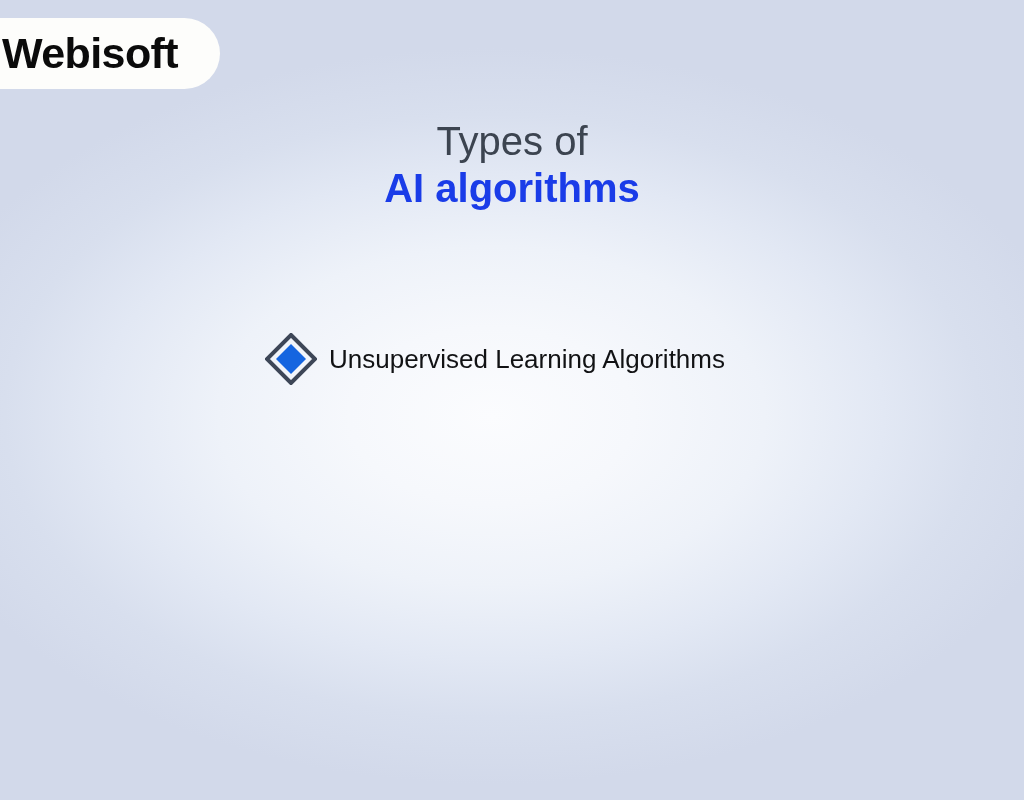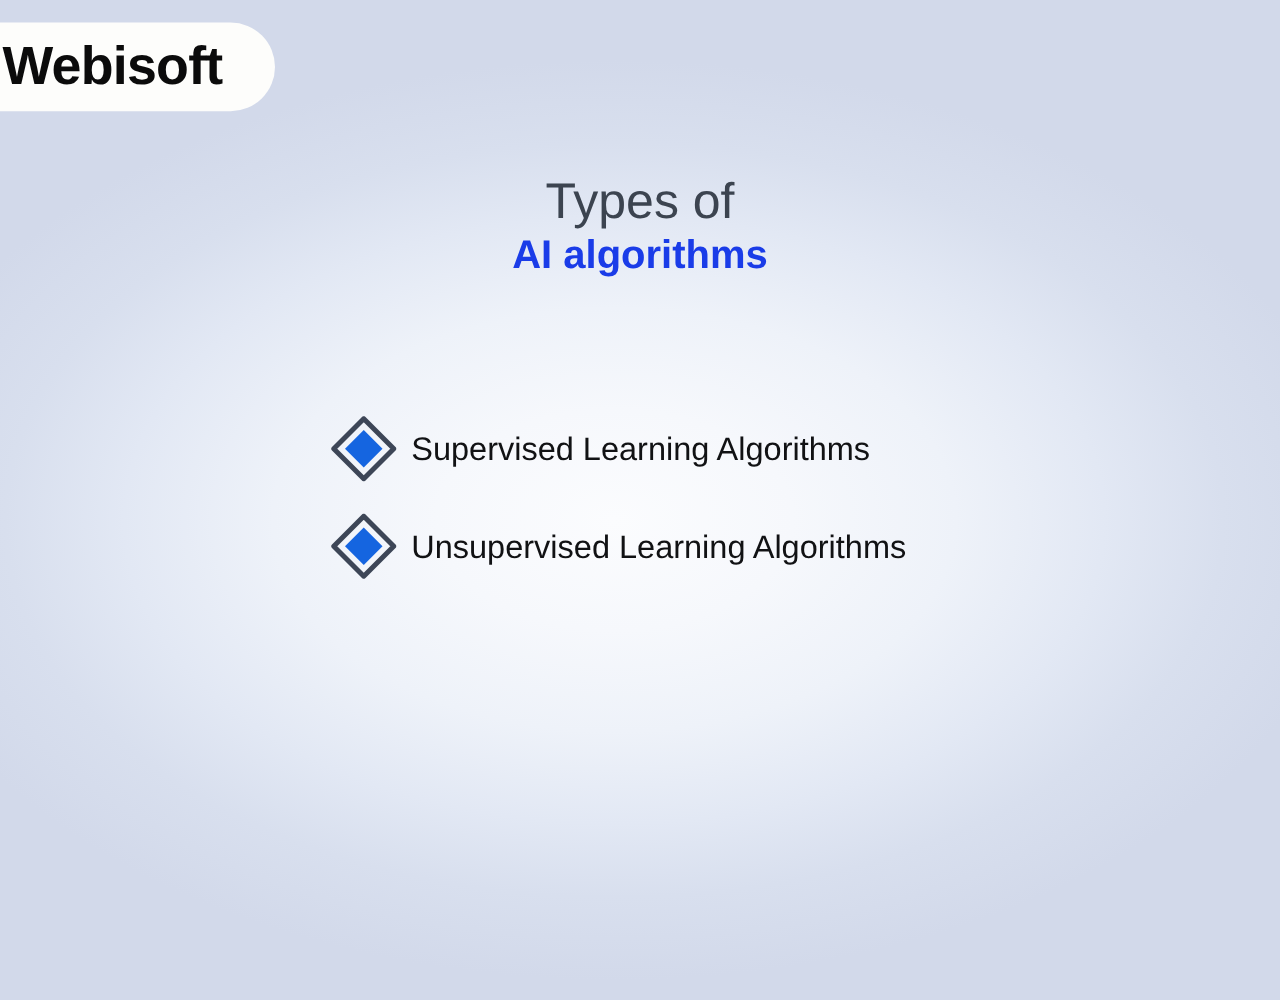--- a/index.html
+++ b/index.html
@@ -54,24 +54,23 @@
     top: 118px;
     width: 1024px;
     text-align: center;
   }
   .title-line1 {
     font-size: 40px;
     font-weight: normal;
     color: #3c4450;
     line-height: 1.18;
     letter-spacing: 0px;
-    margin-top: 20px;
   }
   .title-line2 {
-    font-size: 32px;
+    font-size: 40px;
     font-weight: bold;
     color: #1a3ce8;
     line-height: 1.18;
     letter-spacing: 0px;
   }
 
   
   .list {
     position: absolute;
     left: 265px;
@@ -105,27 +104,20 @@
   <span class="logo-text">Webisoft</span>
 </div>
 
 <div class="title-block">
   <div class="title-line1">Types of</div>
   <div class="title-line2">AI algorithms</div>
 </div>
 
 <div class="list">
 
-  <div class="list-item">
-    <svg class="bullet" viewBox="0 0 52 52">
-      <polygon points="26,2 50,26 26,50 2,26" fill="none" stroke="#3d4657" stroke-width="4"></polygon>
-      <polygon points="26,11 41,26 26,41 11,26" fill="#1565e0"></polygon>
-    </svg>
-    <span class="item-label">Supervised Learning Algorithms</span>
-  </div>
 
 
   <div class="list-item">
     <svg class="bullet" viewBox="0 0 52 52">
       <polygon points="26,2 50,26 26,50 2,26" fill="none" stroke="#3d4657" stroke-width="4"></polygon>
       <polygon points="26,11 41,26 26,41 11,26" fill="#1565e0"></polygon>
     </svg>
     <span class="item-label">Unsupervised Learning Algorithms</span>
   </div>
 

